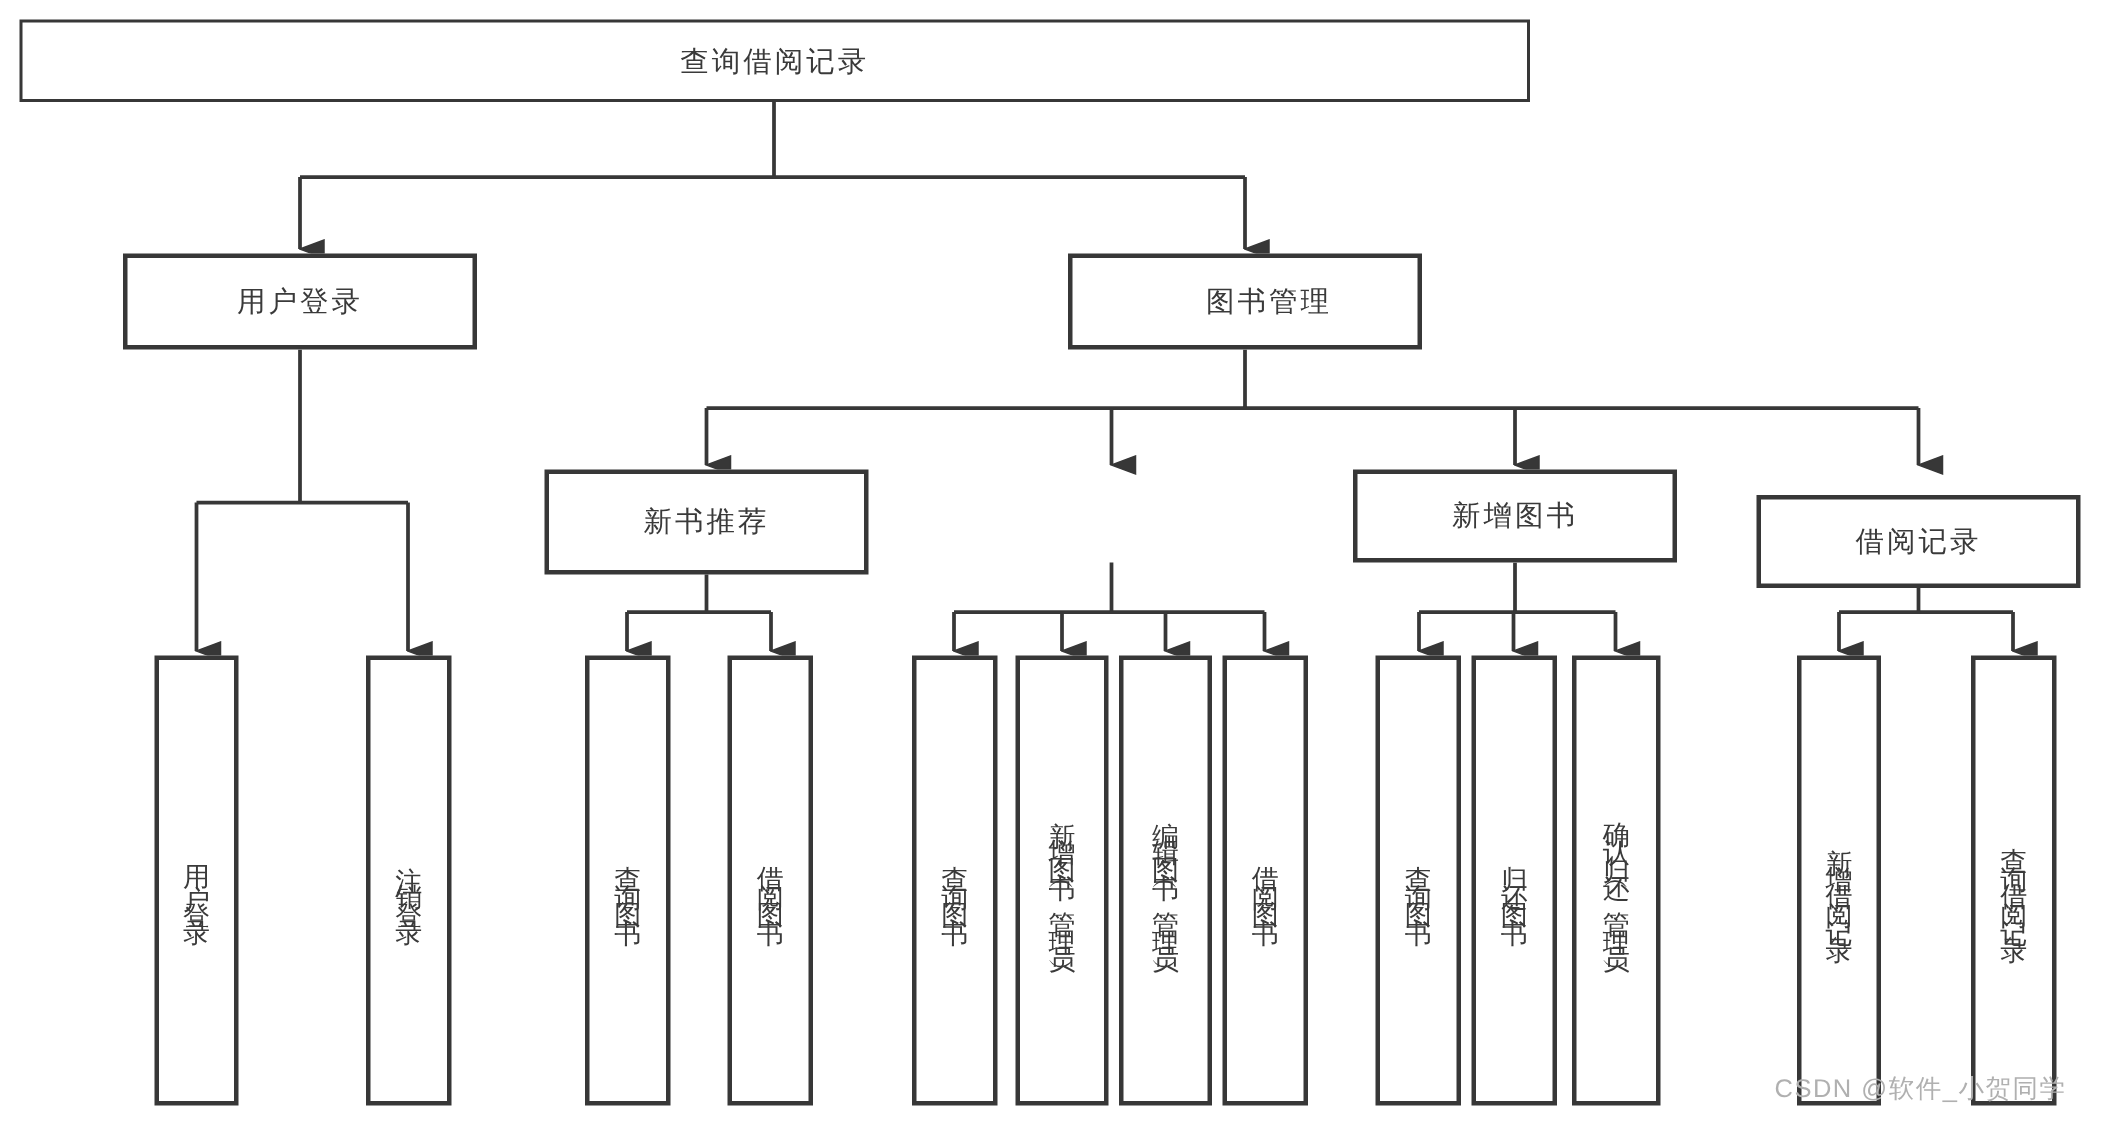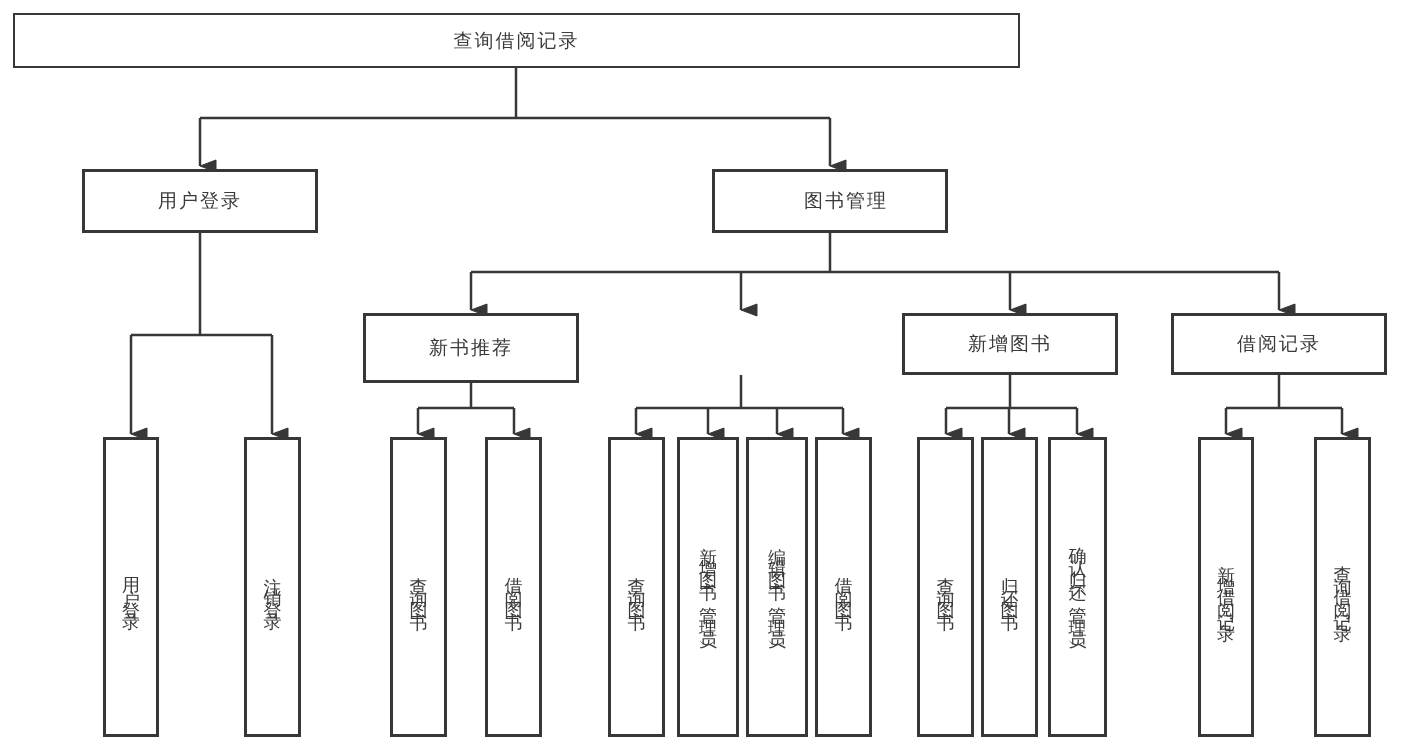--- a/index.html
+++ b/index.html
@@ -107,34 +107,35 @@
     </g>
   </svg>
 
   <div class="node root" style="left:13px; top:13px; width:1007px; height:55px;">查询借阅记录</div>
 
   <div class="node" style="left:82px; top:169px; width:236px; height:64px;">用户登录</div>
   <div class="node" style="left:712px; top:169px; width:236px; height:64px;padding-left:32px;">图书管理</div>
 
   <div class="node" style="left:363px; top:313px; width:216px; height:70px;">新书推荐</div>
   <div class="node" style="left:902px; top:313px; width:216px; height:62px;">新增图书</div>
-  <div class="node" style="left:1171px; top:313px; width:216px; height:62px;">借阅记录</div>
+  <div class="node" style="left:1171px; top:330px; width:216px; height:62px;">借阅记录</div>
 
   <div class="node leaf" style="left:103px; top:437px; width:56px; height:300px;">用户登录</div>
   <div class="node leaf" style="left:244px; top:437px; width:57px; height:300px;">注销登录</div>
 
   <div class="node leaf" style="left:390px; top:437px; width:57px; height:300px;">查询图书</div>
   <div class="node leaf" style="left:485px; top:437px; width:57px; height:300px;">借阅图书</div>
 
   <div class="node leaf" style="left:608px; top:437px; width:57px; height:300px;">查询图书</div>
   <div class="node leaf" style="left:677px; top:437px; width:62px; height:300px;">新增图书（管理员）</div>
   <div class="node leaf" style="left:746px; top:437px; width:62px; height:300px;">编辑图书（管理员）</div>
   <div class="node leaf" style="left:815px; top:437px; width:57px; height:300px;">借阅图书</div>
 
   <div class="node leaf" style="left:917px; top:437px; width:57px; height:300px;">查询图书</div>
   <div class="node leaf" style="left:981px; top:437px; width:57px; height:300px;">归还图书</div>
   <div class="node leaf" style="left:1048px; top:437px; width:59px; height:300px;">确认归还（管理员）</div>
 
   <div class="node leaf" style="left:1198px; top:437px; width:56px; height:300px;">新增借阅记录</div>
   <div class="node leaf" style="left:1314px; top:437px; width:57px; height:300px;">查询借阅记录</div>
 
+  <div id="watermark">CSDN @软件_小贺同学</div>
 
 </div>
 
 </body></html>

